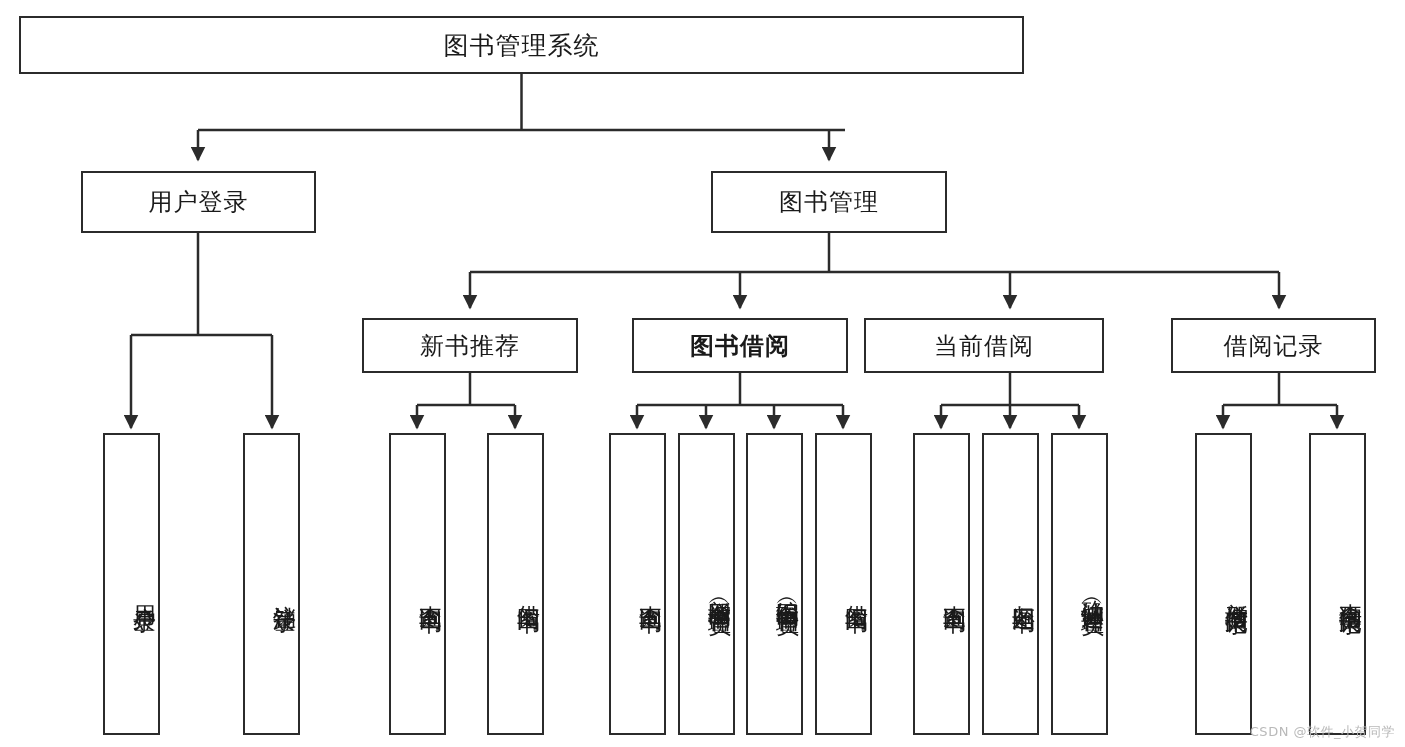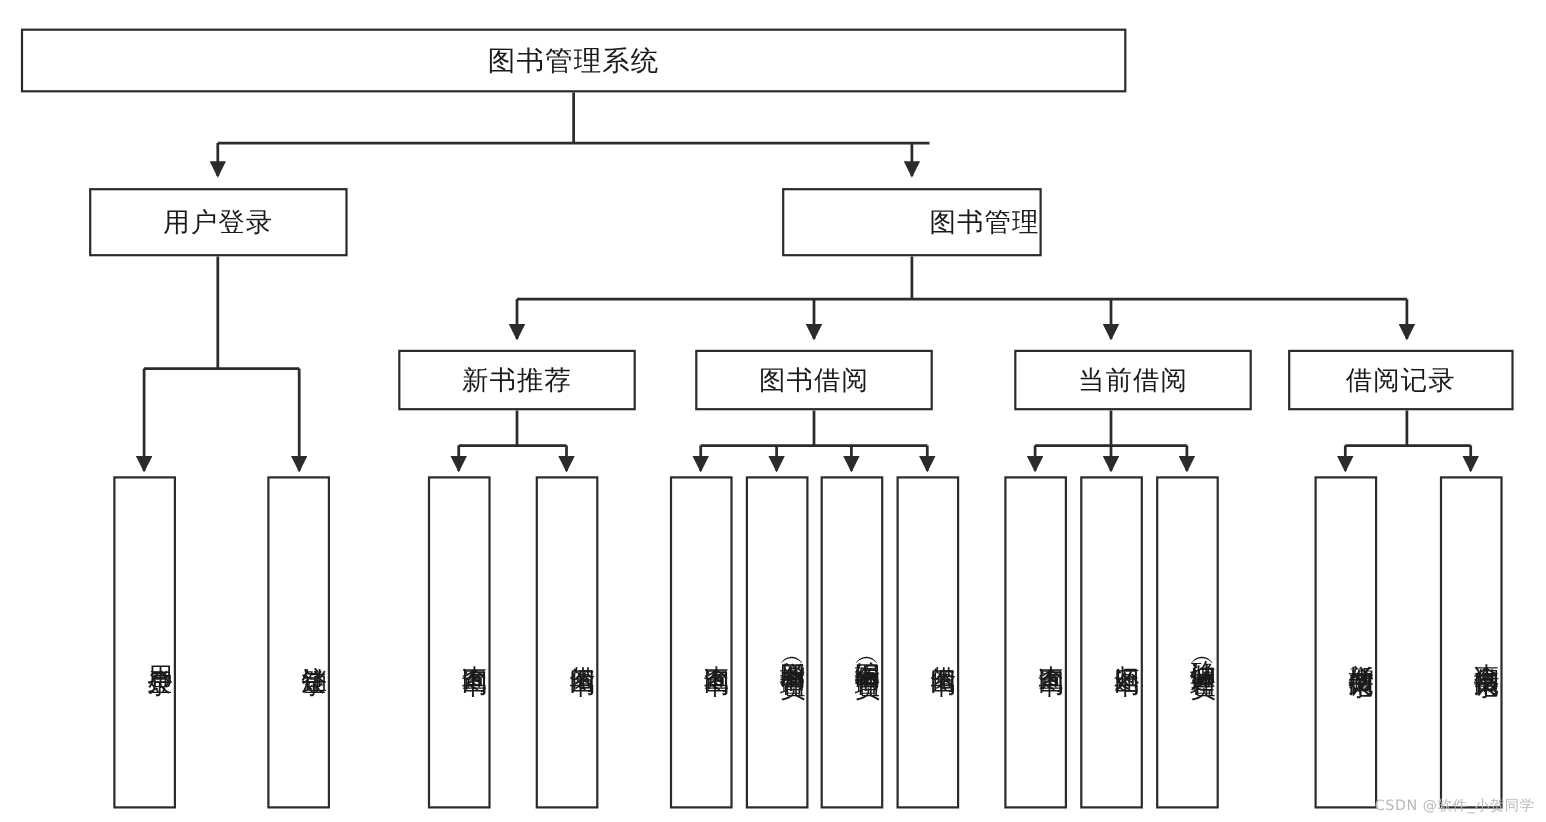--- a/index.html
+++ b/index.html
@@ -116,38 +116,38 @@
       <path d="M 1010 405 L 1010 428" marker-end="url(#arrow)"></path>
       <path d="M 1079 405 L 1079 428" marker-end="url(#arrow)"></path>
 
       <path d="M 1279 373 L 1279 405"></path>
       <path d="M 1223 405 L 1337 405"></path>
       <path d="M 1223 405 L 1223 428" marker-end="url(#arrow)"></path>
       <path d="M 1337 405 L 1337 428" marker-end="url(#arrow)"></path>
     </g>
   </svg>
 
-  <div class="node horiz root" style="left:19px; top:26px; width:1005px; height:58px;">
+  <div class="node horiz root" style="left:19px; top:16px; width:1005px; height:58px;">
     <span>图书管理系统</span>
   </div>
 
   <div class="node horiz" style="left:81px; top:171px; width:235px; height:62px;">
     <span>用户登录</span>
   </div>
-  <div class="node horiz" style="left:711px; top:171px; width:236px; height:62px;justify-content:flex-end;">
+  <div class="node horiz" style="left:711px; top:171px; width:236px; height:62px;">
     <span>图书管理</span>
   </div>
 
   <div class="node horiz" style="left:362px; top:318px; width:216px; height:55px;">
     <span>新书推荐</span>
   </div>
-  <div class="node horiz" style="left:632px; top:318px; width:216px; height:55px;">
+  <div class="node horiz" style="left:632px; top:318px; width:216px; height:55px;font-weight:bold;">
     <span>图书借阅</span>
   </div>
-  <div class="node horiz" style="left:922px; top:318px; width:216px; height:55px;">
+  <div class="node horiz" style="left:864px; top:318px; width:240px; height:55px;">
     <span>当前借阅</span>
   </div>
   <div class="node horiz" style="left:1171px; top:318px; width:205px; height:55px;">
     <span>借阅记录</span>
   </div>
 
   <div class="node leaf" style="left:103px; top:433px; width:57px; height:302px;">
     <span class="vtxt">用户登录</span>
   </div>
   <div class="node leaf" style="left:243px; top:433px; width:57px; height:302px;">

